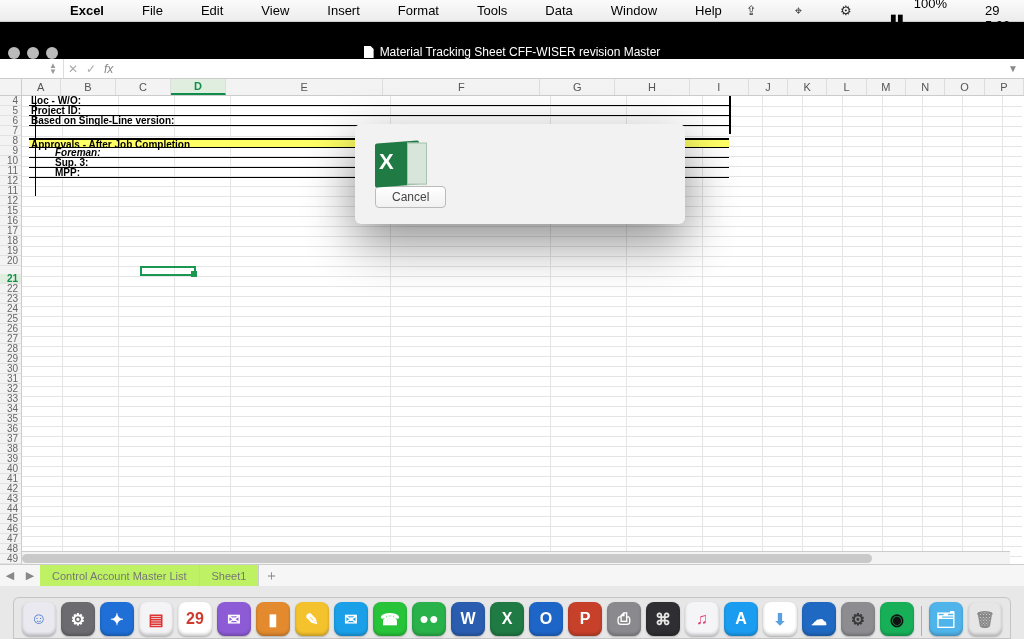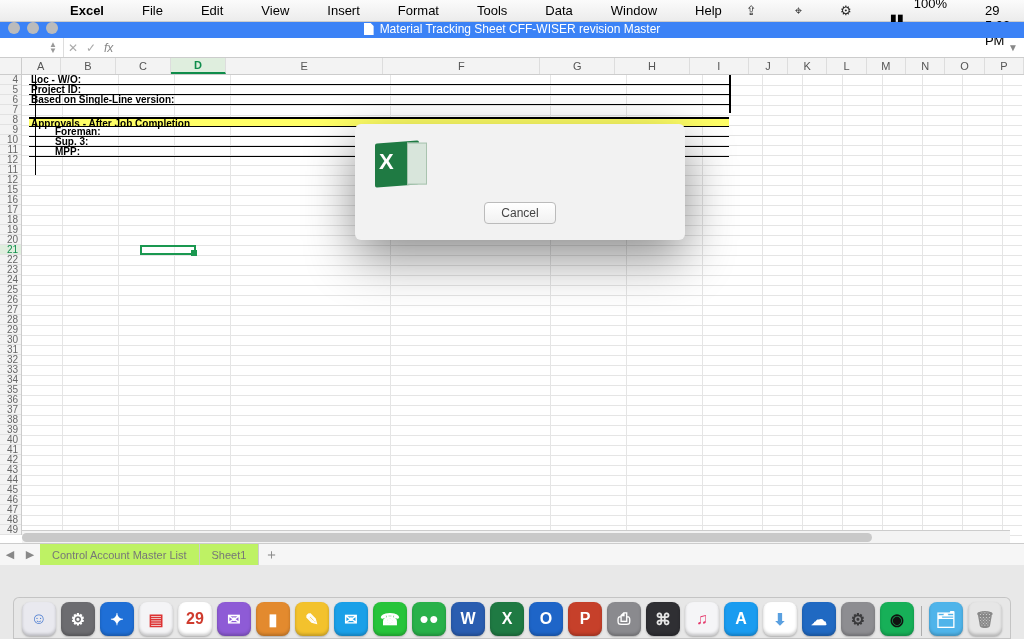--- a/index.html
+++ b/index.html
@@ -8,21 +8,21 @@
 
 .menubar { height: 22px; background: linear-gradient(#fbfbfb,#ececec); border-bottom: 1px solid #ccc; display: flex; align-items: center; font-size: 13px; padding: 0 8px; justify-content: space-between; }
 .menubar-left, .menubar-right { display: flex; align-items: center; gap: 14px; }
 .menubar-left .bold { font-weight: 700; }
 .menubar span { cursor: default; margin-left: 24px; }
 .apple { font-size: 15px; }
 .menuicon { font-size: 13px; opacity: .85; }
 .searchglass { font-size: 14px; }
 
 
-.windowbar { height: 16px; background: #3b82f6; display: flex; align-items: flex-start; position: relative; }
+.windowbar { height: 37px; background: #000000; display: flex; align-items: flex-end; position: relative; }
 .traffic { display: flex; gap: 7px; padding-left: 8px; }
 .tl { width: 12px; height: 12px; border-radius: 50%; background: #bbb; }
 .title { position: absolute; left: 0; right: 0; text-align: center; color: #fff; font-size: 12px; display: flex; align-items: center; justify-content: center; gap: 6px; }
 .title .docicon { width: 10px; height: 12px; background: #fff; display: inline-block; clip-path: polygon(0 0,70% 0,100% 25%,100% 100%,0 100%); }
 
 
 .formulabar { height: 20px; background: #fff; display: flex; align-items: center; font-size: 12px; border-bottom: 1px solid #ccc; }
 .namebox { width: 64px; text-align: center; color: #666; border-right: 1px solid #ddd; height: 100%; display: flex; align-items: center; justify-content: flex-end; padding-right: 6px; gap: 2px; }
 .namebox .arrows { font-size: 8px; line-height: 6px; color: #999; }
 .fx-btn { width: 18px; text-align: center; color: #aaa; }
@@ -31,21 +31,21 @@
 
 
 .sheet { position: relative; background: #fff; height: 485px; }
 .colhdr { display: flex; height: 17px; background: #f3f3f3; border-bottom: 1px solid #ccc; font-size: 11px; color: #555; }
 .colhdr .corner { width: 22px; border-right: 1px solid #ccc; }
 .colhdr .c { border-right: 1px solid #ddd; text-align: center; line-height: 17px; }
 .colhdr .c.sel { background: #dfeede; color: #0f8d4b; border-bottom: 2px solid #0f8d4b; box-sizing: border-box; line-height: 14px; font-weight: 600; }
 .grid { position: relative; height: 468px; overflow: hidden; }
 .rowhdr { position: absolute; left: 0; top: 0; width: 22px; background: #f3f3f3; border-right: 1px solid #ccc; font-size: 10px; color: #666; }
 .rowhdr div { height: 10px; line-height: 10px; text-align: right; padding-right: 3px; border-bottom: 1px solid #e2e2e2; }
-.rowhdr div.sel { background: #dfeede; color: #0f8d4b; font-weight: 400; }
+.rowhdr div.sel { background: #dfeede; color: #0f8d4b; font-weight: 700; margin-top: 8px; }
 .cells { position: absolute; left: 22px; top: 0; right: 0; bottom: 0; }
 .gridlines-v div { position: absolute; top: 0; bottom: 0; width: 1px; background: #e5e5e5; }
 .gridlines-h div { position: absolute; left: 0; width: 1000px; height: 1px; background: #e5e5e5; }
 
 
 .contentbox { position: absolute; left: 7px; top: 0; width: 700px; font-size: 10px; color: #000; }
 .contentbox .r { height: 10px; line-height: 10px; border-bottom: 1px solid #000; display: flex; }
 .contentbox .lab { font-weight: 700; padding-left: 2px; white-space: nowrap; }
 .contentbox .line { flex: 1; margin: 0 4px; }
 .y .lab { background: #ffff66; border-top: 1px solid #000; }
@@ -69,21 +69,21 @@
 .tabstrip .add { width: 24px; text-align: center; color: #888; font-size: 14px; }
 
 
 .scrim { position: absolute; left: 355px; top: 124px; width: 330px; background: #f2f2f2; border-radius: 6px; box-shadow: 0 18px 50px rgba(0,0,0,.45); padding: 18px 20px 16px 20px; font-size: 11px; color: #444; }
 .scrim .hd { display: flex; gap: 14px; }
 .xicon { width: 44px; height: 44px; flex: none; background: #1f7a43; position: relative; transform: skewY(-4deg); border-radius: 2px; }
 .xicon::before { content: "X"; color: #fff; font-weight: 800; font-size: 22px; position: absolute; left: 4px; top: 6px; transform: skewY(4deg); }
 .xicon::after { content: ""; position: absolute; right: -8px; top: 2px; width: 18px; height: 40px; background: #d8e5db; transform: skewY(4deg); border: 1px solid #a9c3af; }
 .scrim .title2 { font-weight: 700; font-size: 12px; color: #333; line-height: 1.35; }
 .scrim .body { margin-top: 12px; line-height: 1.45; font-size: 10.5px; }
-.scrim .btns { margin-top: 16px; display: flex; justify-content: center; gap: 4px; }
+.scrim .btns { display: flex; justify-content: flex-start; gap: 4px; }
 .btn { font-size: 12px; padding: 3px 16px; border-radius: 4px; border: 1px solid #bbb; background: linear-gradient(#fff,#f1f1f1); cursor: default; }
 .btn.primary { background: linear-gradient(#5aa9ff,#2a7de0); color: #fff; border: 1px solid #1f66c4; }
 
 
 .dockwrap { position: absolute; left: 0; right: 0; bottom: 0; display: flex; justify-content: center; }
 .dock { background: rgba(230,230,230,.65); border: 1px solid rgba(0,0,0,.15); border-radius: 6px 6px 0 0; padding: 4px 8px 2px 8px; display: flex; gap: 5px; align-items: end; backdrop-filter: blur(6px); }
 .dockicon { width: 34px; height: 34px; border-radius: 8px; display: flex; align-items: center; justify-content: center; font-size: 16px; color: #fff; font-weight: 700; box-shadow: inset 0 -2px 3px rgba(0,0,0,.2), 0 1px 2px rgba(0,0,0,.25); }
 .docksep { width: 1px; height: 30px; background: rgba(0,0,0,.25); margin: 0 2px; }
 </style>
 </head>
@@ -291,21 +291,21 @@
           <div class="r" style="height: 6px; border: none;">
             <div class="lab"></div>
           </div>
           <div class="r" style="height: 6px; border: none;">
             <div class="lab"></div>
           </div>
           <div class="r y" style="height: 10px;">
             <div class="lab" style="width: 100%;">Approvals - After Job Completion</div>
           </div>
           <div class="r" style="height: 10px;">
-            <div class="lab" style="padding-left: 26px;">Foreman:</div>
+            <div class="lab" style="padding-left: 26px; font-style: italic;">Foreman:</div>
             <div class="line"></div>
           </div>
           <div class="r" style="height: 10px;">
             <div class="lab" style="padding-left: 26px;">Sup. 3:</div>
             <div class="line"></div>
           </div>
           <div class="r" style="height: 10px;">
             <div class="lab" style="padding-left: 26px;">MPP:</div>
             <div class="line"></div>
           </div>

